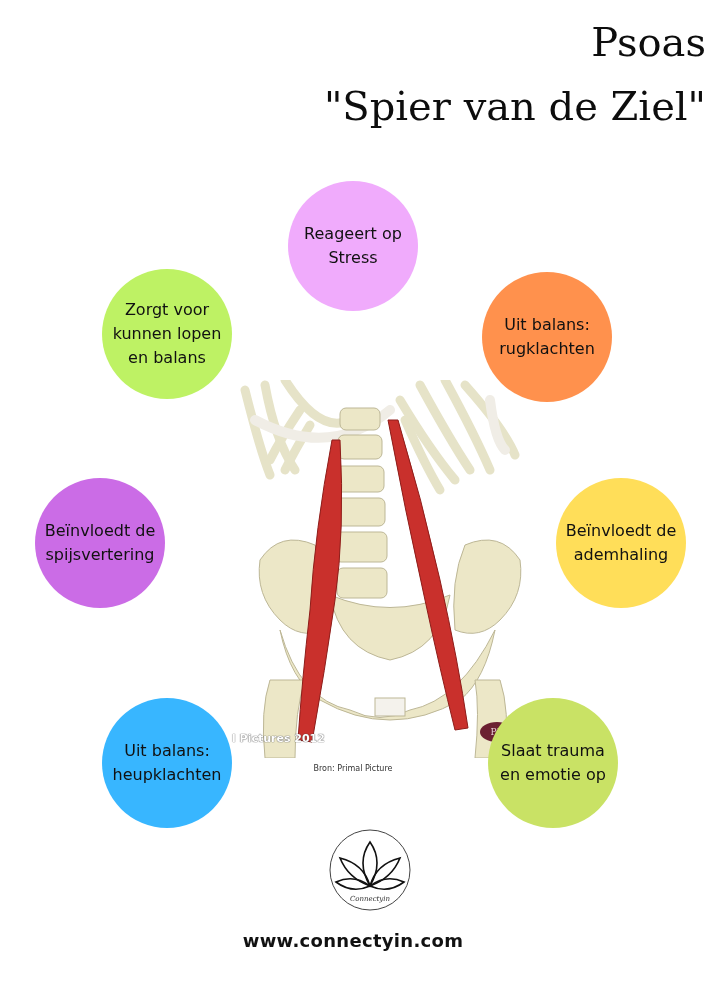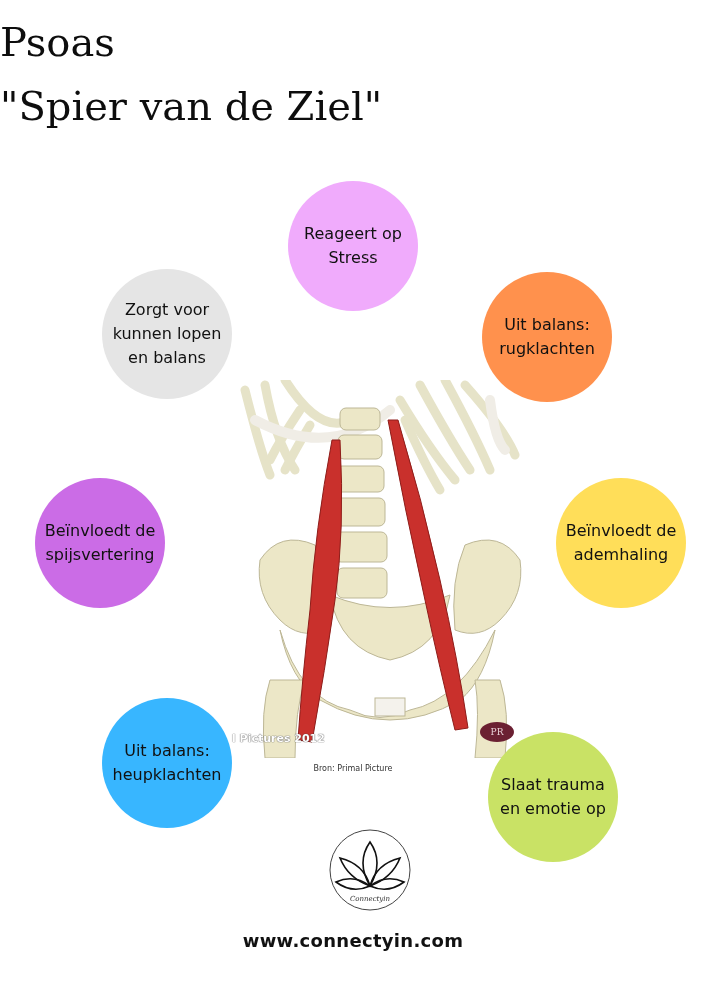--- a/index.html
+++ b/index.html
@@ -1,17 +1,17 @@
 <!DOCTYPE html>
 <html><head>
 <meta charset="utf-8">
 <style>
   html,body{margin:0;padding:0;background:#ffffff;}
   body{width:706px;height:1000px;position:relative;overflow:hidden;font-family:"DejaVu Serif","Liberation Serif",serif;color:#111;}
-  .title{position:absolute;left:0;width:706px;text-align:left;font-family:"DejaVu Serif",serif;font-size:40px;line-height:1;color:#0d0d0d;}
+  .title{position:absolute;left:0;width:706px;text-align:right;font-family:"DejaVu Serif",serif;font-size:40px;line-height:1;color:#0d0d0d;}
   .t1{top:22px;}
   .t2{top:86px;}
   .circle{position:absolute;width:130px;height:130px;border-radius:50%;display:flex;align-items:center;justify-content:center;text-align:center;font-family:"DejaVu Sans",sans-serif;font-size:16px;line-height:24px;color:#111;box-sizing:border-box;padding:0 8px;white-space:pre-line;z-index:3;}
   .figure{position:absolute;left:240px;top:380px;width:300px;height:378px;background:#ffffff;overflow:hidden;z-index:1;}
   .caption{position:absolute;left:0;width:706px;top:764px;text-align:center;font-family:"DejaVu Sans",sans-serif;font-size:8px;color:#333;z-index:2;}
   .credit{position:absolute;left:232px;top:732px;font-family:"DejaVu Sans",sans-serif;font-weight:bold;font-size:11px;color:#fff;text-shadow:0 0 1px #555,0 0 1px #555;z-index:2;}
   .prlogo{position:absolute;left:480px;top:722px;width:34px;height:20px;border-radius:50%;background:#6b2032;color:#e8d0d6;font-family:"DejaVu Serif",serif;font-size:9px;display:flex;align-items:center;justify-content:center;z-index:2;}
   .logo{position:absolute;left:328px;top:828px;width:84px;height:84px;z-index:2;}
   .website{position:absolute;left:0;width:706px;top:930px;text-align:center;font-family:"DejaVu Sans",sans-serif;font-size:18px;color:#111;letter-spacing:0.3px;font-weight:bold;}
 </style>
@@ -67,42 +67,42 @@
   </svg>
 </div>
 <div class="credit">l Pictures 2012</div>
 <div class="prlogo">PR</div>
 <div class="caption">Bron: Primal Picture</div>
 
 <div class="circle" style="left: 288px; top: 181px; background: #f0abfc;">
   <span>Reageert op
 Stress</span>
 </div>
-<div class="circle" style="left: 102px; top: 269px; background: #e5e5e5;">
+<div class="circle" style="left: 102px; top: 269px; background: #bef264;">
   <span>Zorgt voor
 kunnen lopen
 en balans</span>
 </div>
 <div class="circle" style="left: 482px; top: 272px; background: rgb(255, 145, 77);">
   <span>Uit balans:
 rugklachten</span>
 </div>
 <div class="circle" style="left: 35px; top: 478px; background: rgb(203, 108, 230);">
   <span>Beïnvloedt de
 spijsvertering</span>
 </div>
 <div class="circle" style="left: 556px; top: 478px; background: rgb(255, 222, 89);">
   <span>Beïnvloedt de
 ademhaling</span>
 </div>
 <div class="circle" style="left: 102px; top: 698px; background: rgb(56, 182, 255);">
   <span>Uit balans:
 heupklachten</span>
 </div>
-<div class="circle" style="left: 488px; top: 732px; background: rgb(201, 226, 101);">
+<div class="circle" style="left: 488px; top: 698px; background: rgb(201, 226, 101);">
   <span>Slaat trauma
 en emotie op</span>
 </div>
 
 <div class="logo">
   <svg width="84" height="84" viewBox="0 0 84 84">
     <circle cx="42" cy="42" r="40" fill="none" stroke="#444" stroke-width="1"></circle>
     <g fill="none" stroke="#111" stroke-width="1.6">
       <path d="M42 14 Q28 34 42 58 Q56 34 42 14 Z"></path>
       <path d="M12 30 Q20 50 42 58 Q36 36 12 30 Z"></path>

